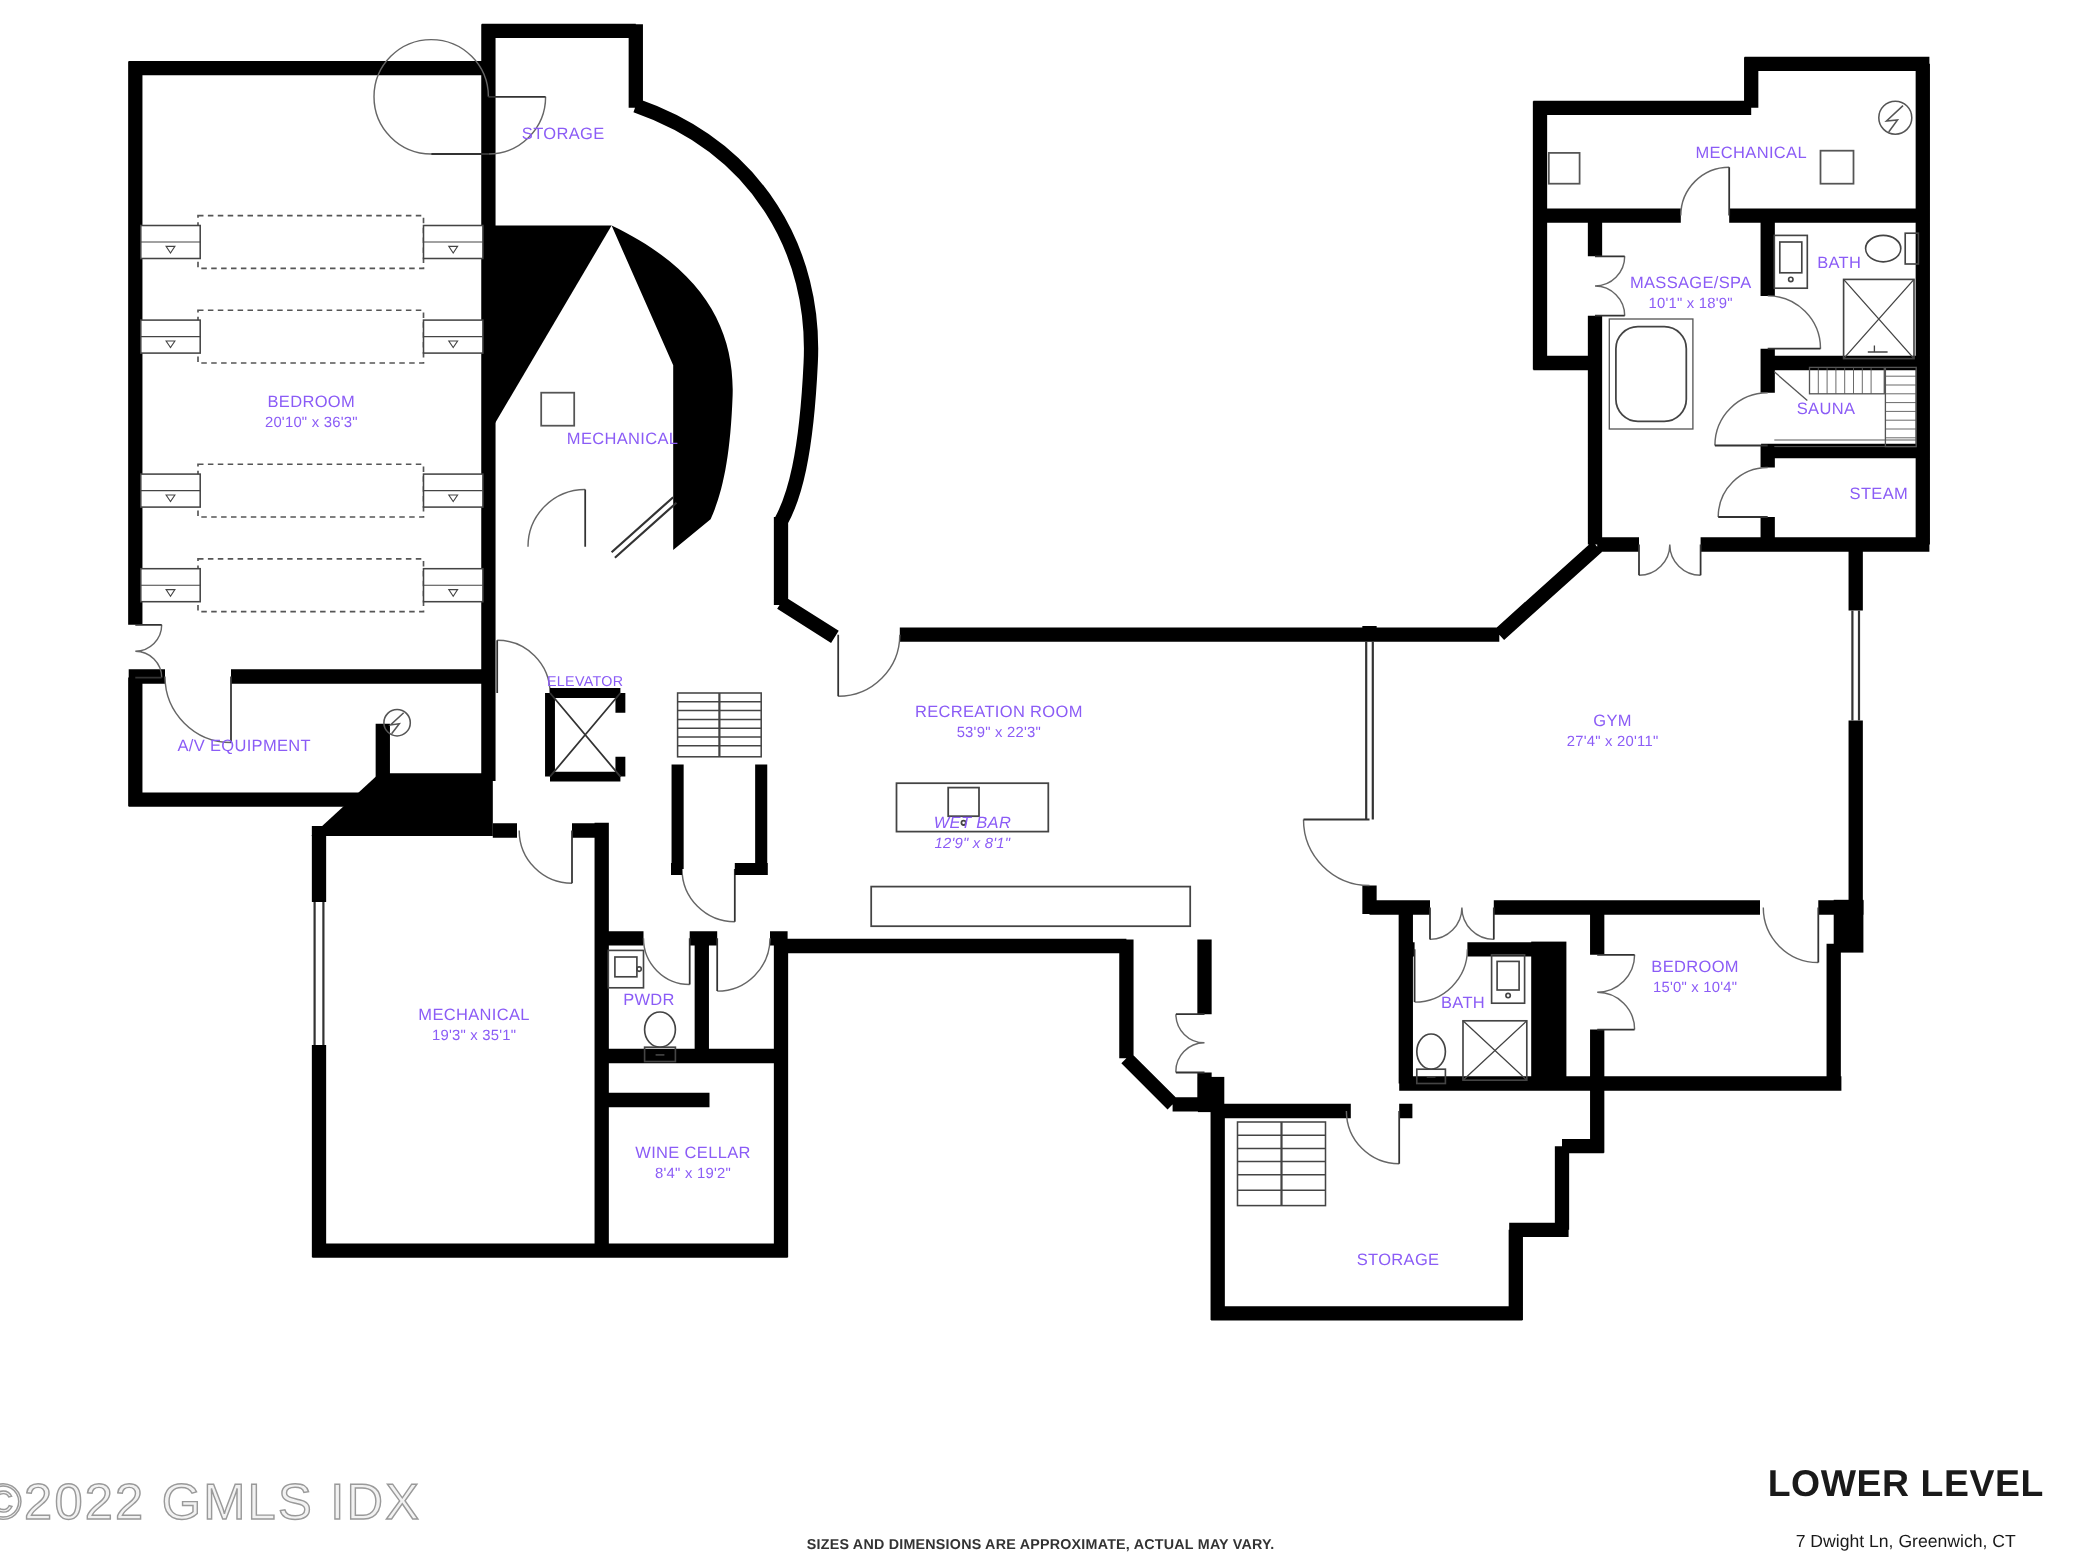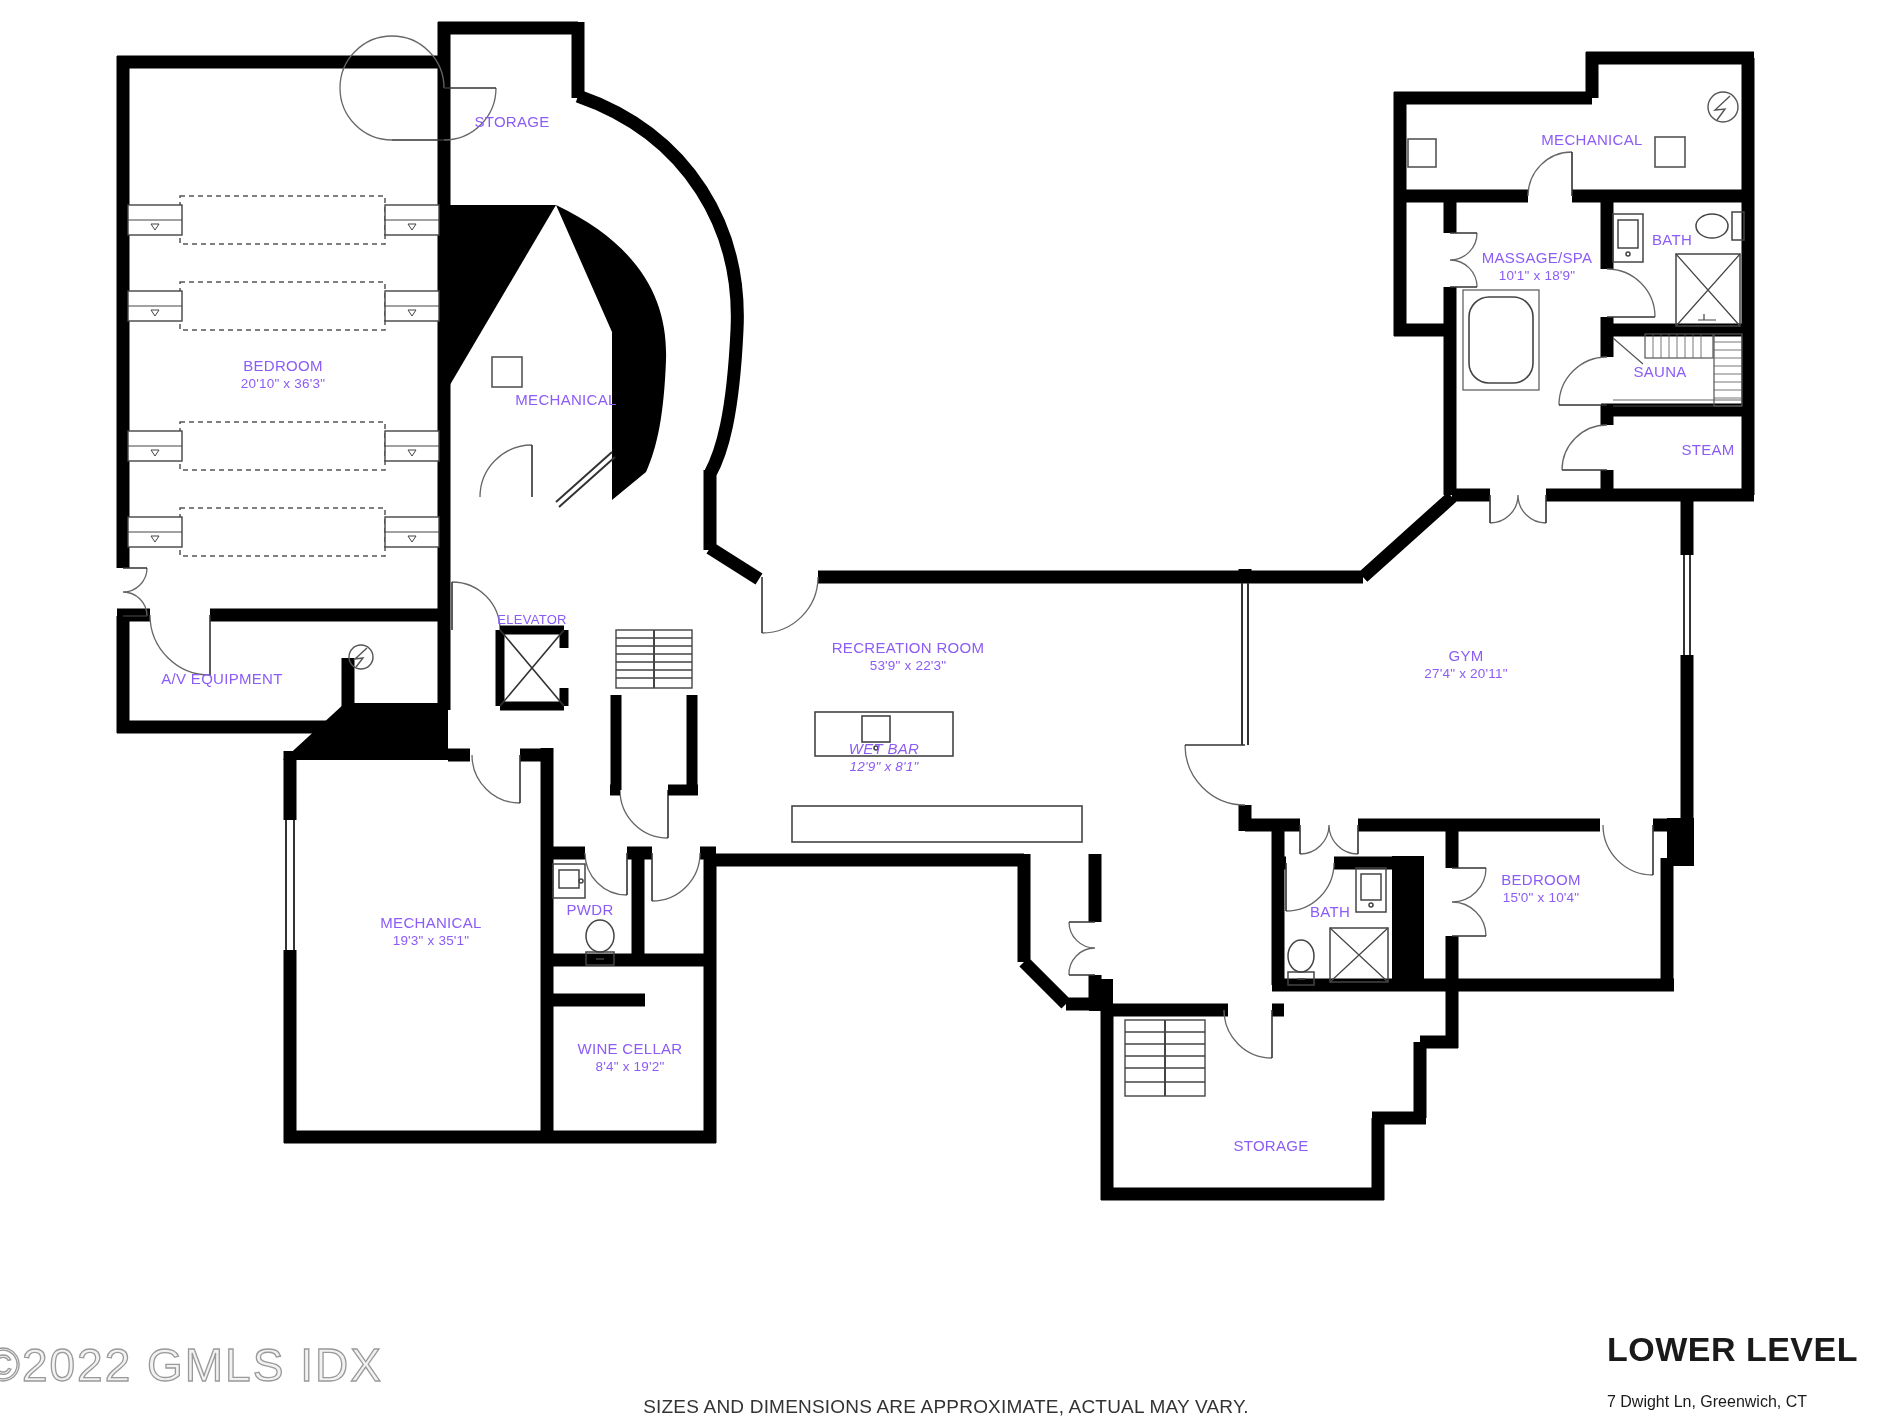--- a/index.html
+++ b/index.html
@@ -5,22 +5,22 @@
   html,body{margin:0;padding:0;background:#fff;}
   .stage{position:relative;width:1890px;height:1422px;background:#ffffff;overflow:hidden;
          font-family:"Liberation Sans", sans-serif;}
   .plan-svg{position:absolute;left:0;top:0;}
   .room-label{position:absolute;transform:translate(-50%,-50%);text-align:center;
       font-size:15px;line-height:18px;color:#8b5cf6;letter-spacing:.3px;white-space:nowrap;}
   .room-label .dims{font-size:13.5px;letter-spacing:.2px;}
   .watermark{position:absolute;left:-14px;top:1338px;font-size:46px;letter-spacing:2px;
       color:rgba(0,0,0,0.05);-webkit-text-stroke:1.3px #9a9a9a;white-space:nowrap;}
   .disclaimer{position:absolute;left:946px;top:1396px;transform:translateX(-50%);
-      font-size:19px;font-weight:normal;color:#333;letter-spacing:.2px;white-space:nowrap;}
-  .title-block{position:absolute;right:32px;top:1330px;text-align:left;color:#1a1a1a;}
+      font-size:13px;font-weight:bold;color:#333;letter-spacing:.2px;white-space:nowrap;}
+  .title-block{position:absolute;right:32px;top:1330px;text-align:center;color:#1a1a1a;}
   .title-block .title{font-size:34px;font-weight:bold;letter-spacing:.5px;}
   .title-block .address{font-size:16px;font-weight:normal;margin-top:24px;}
 </style>
 </head>
 <body>
 
 <div class="stage">
 
 <svg class="plan-svg" width="1890" height="1422" viewBox="0 0 1890 1422">
 

